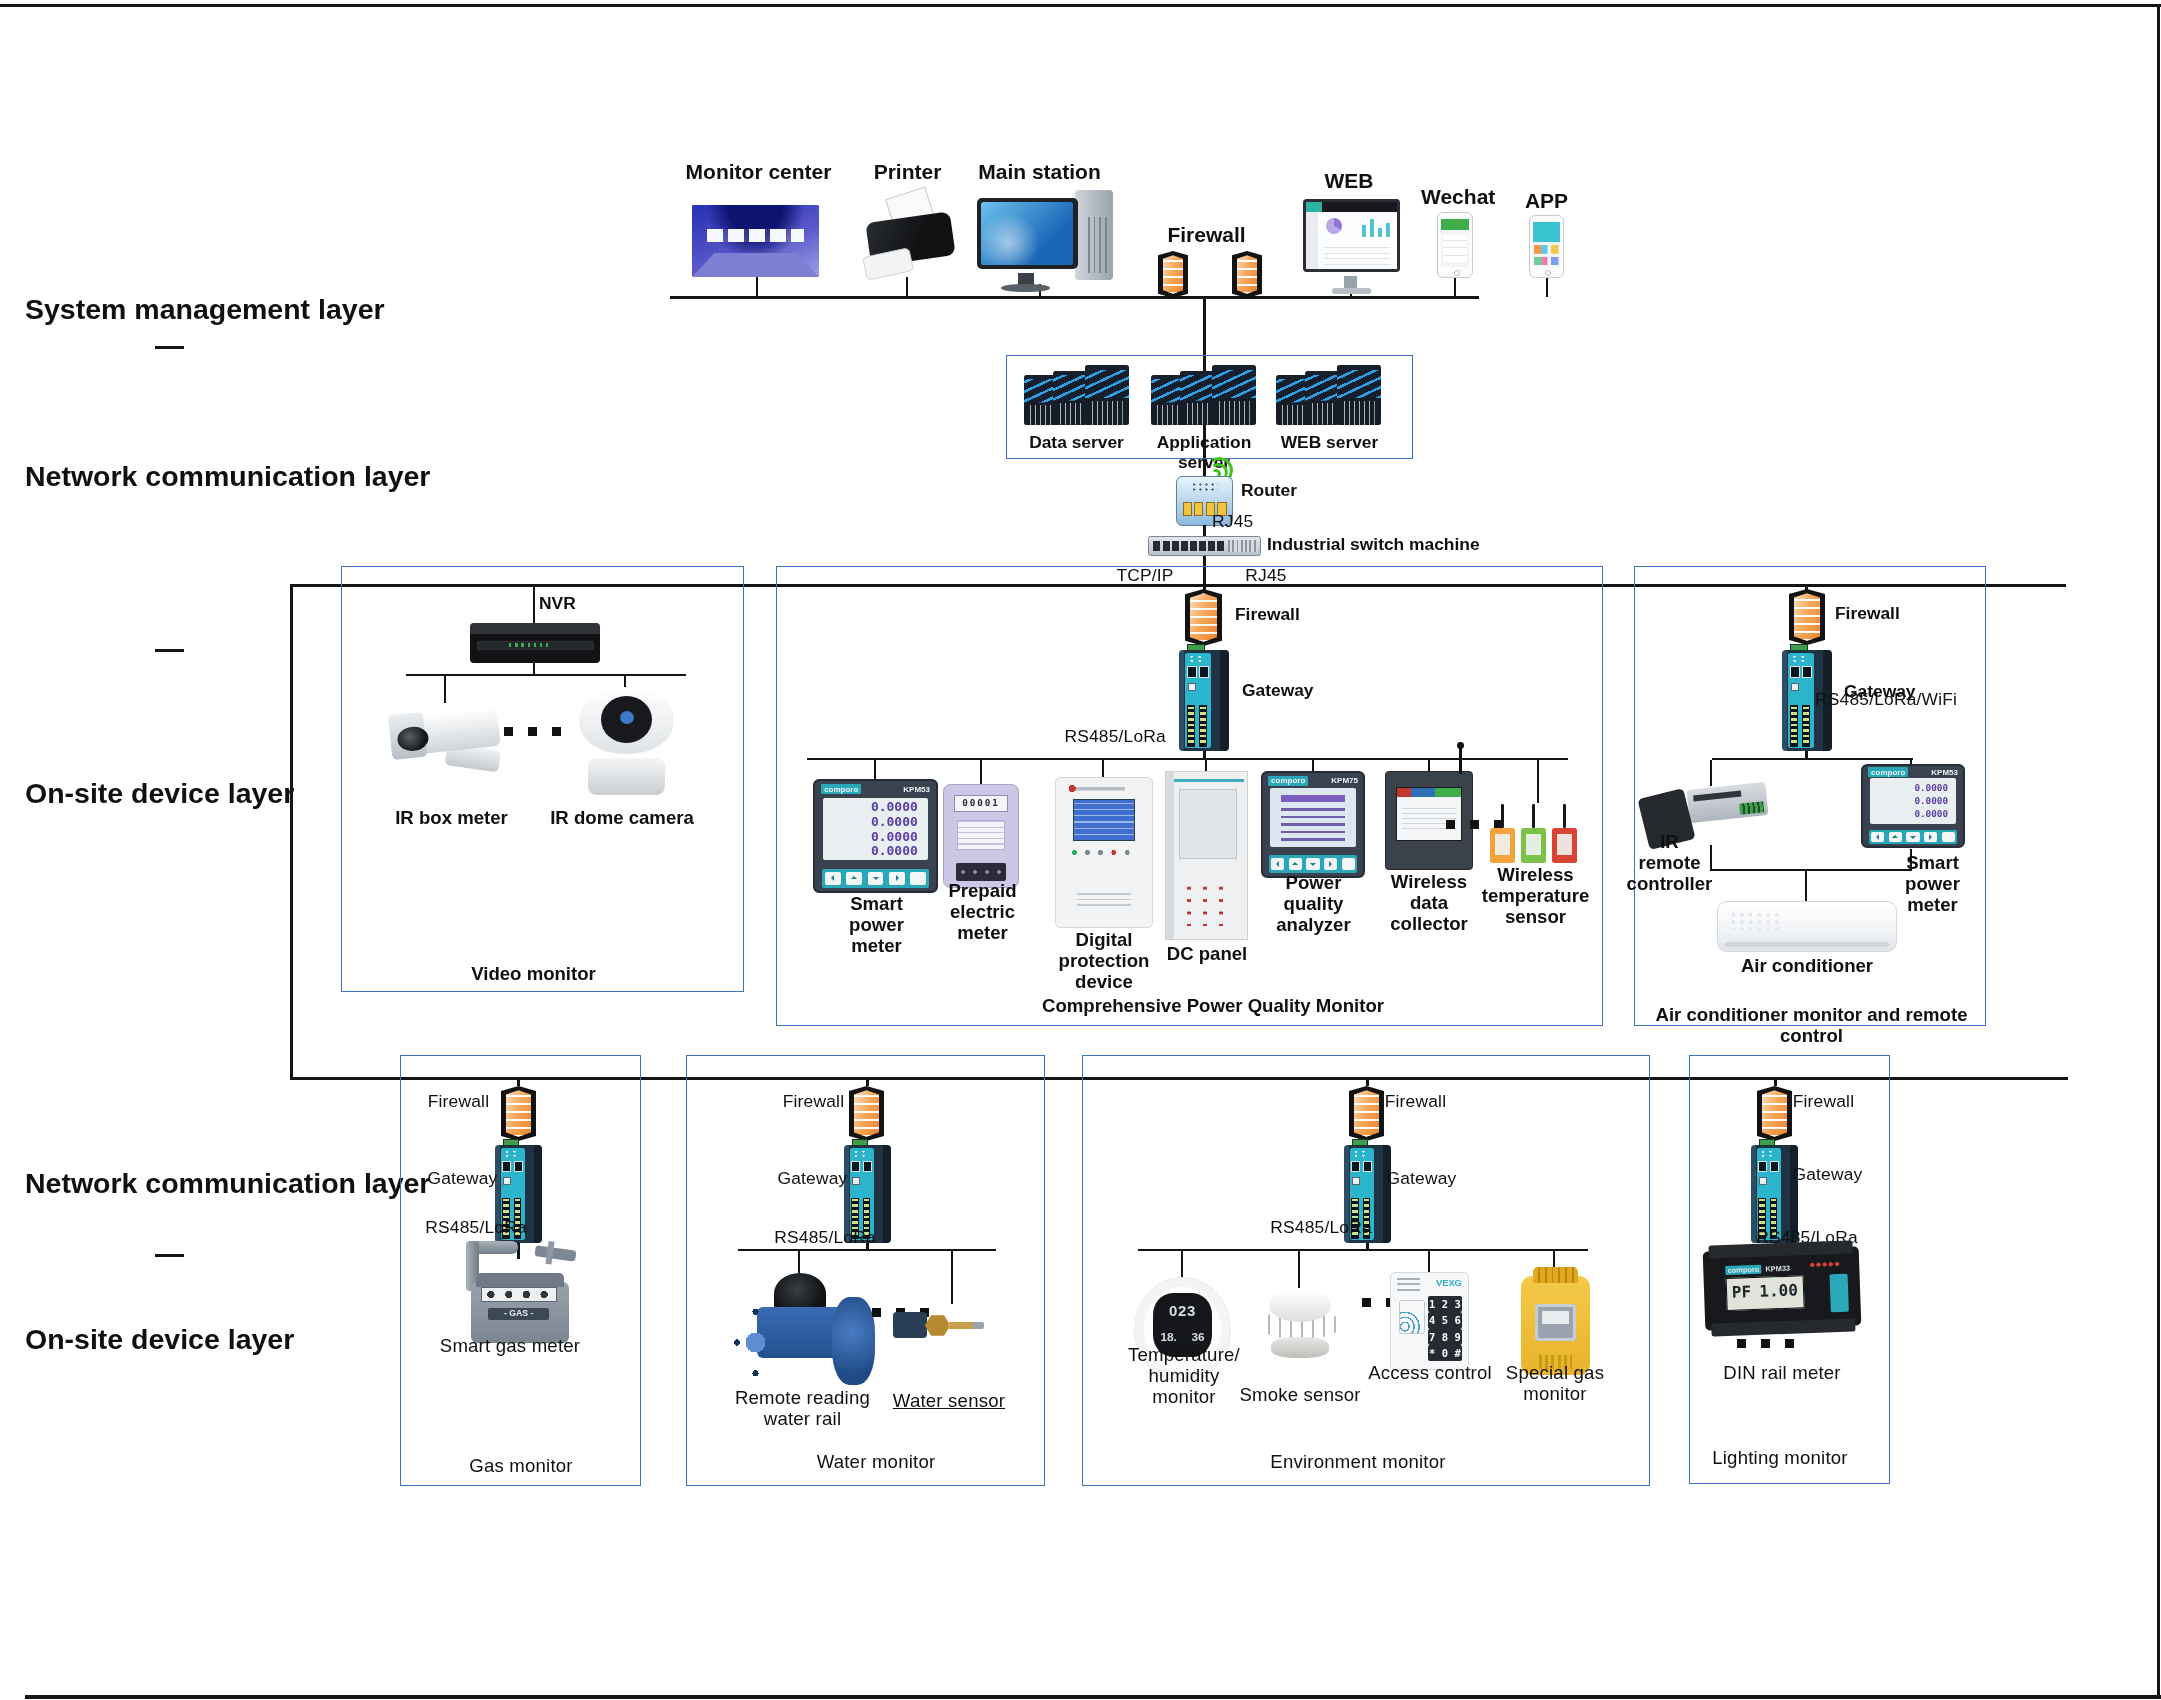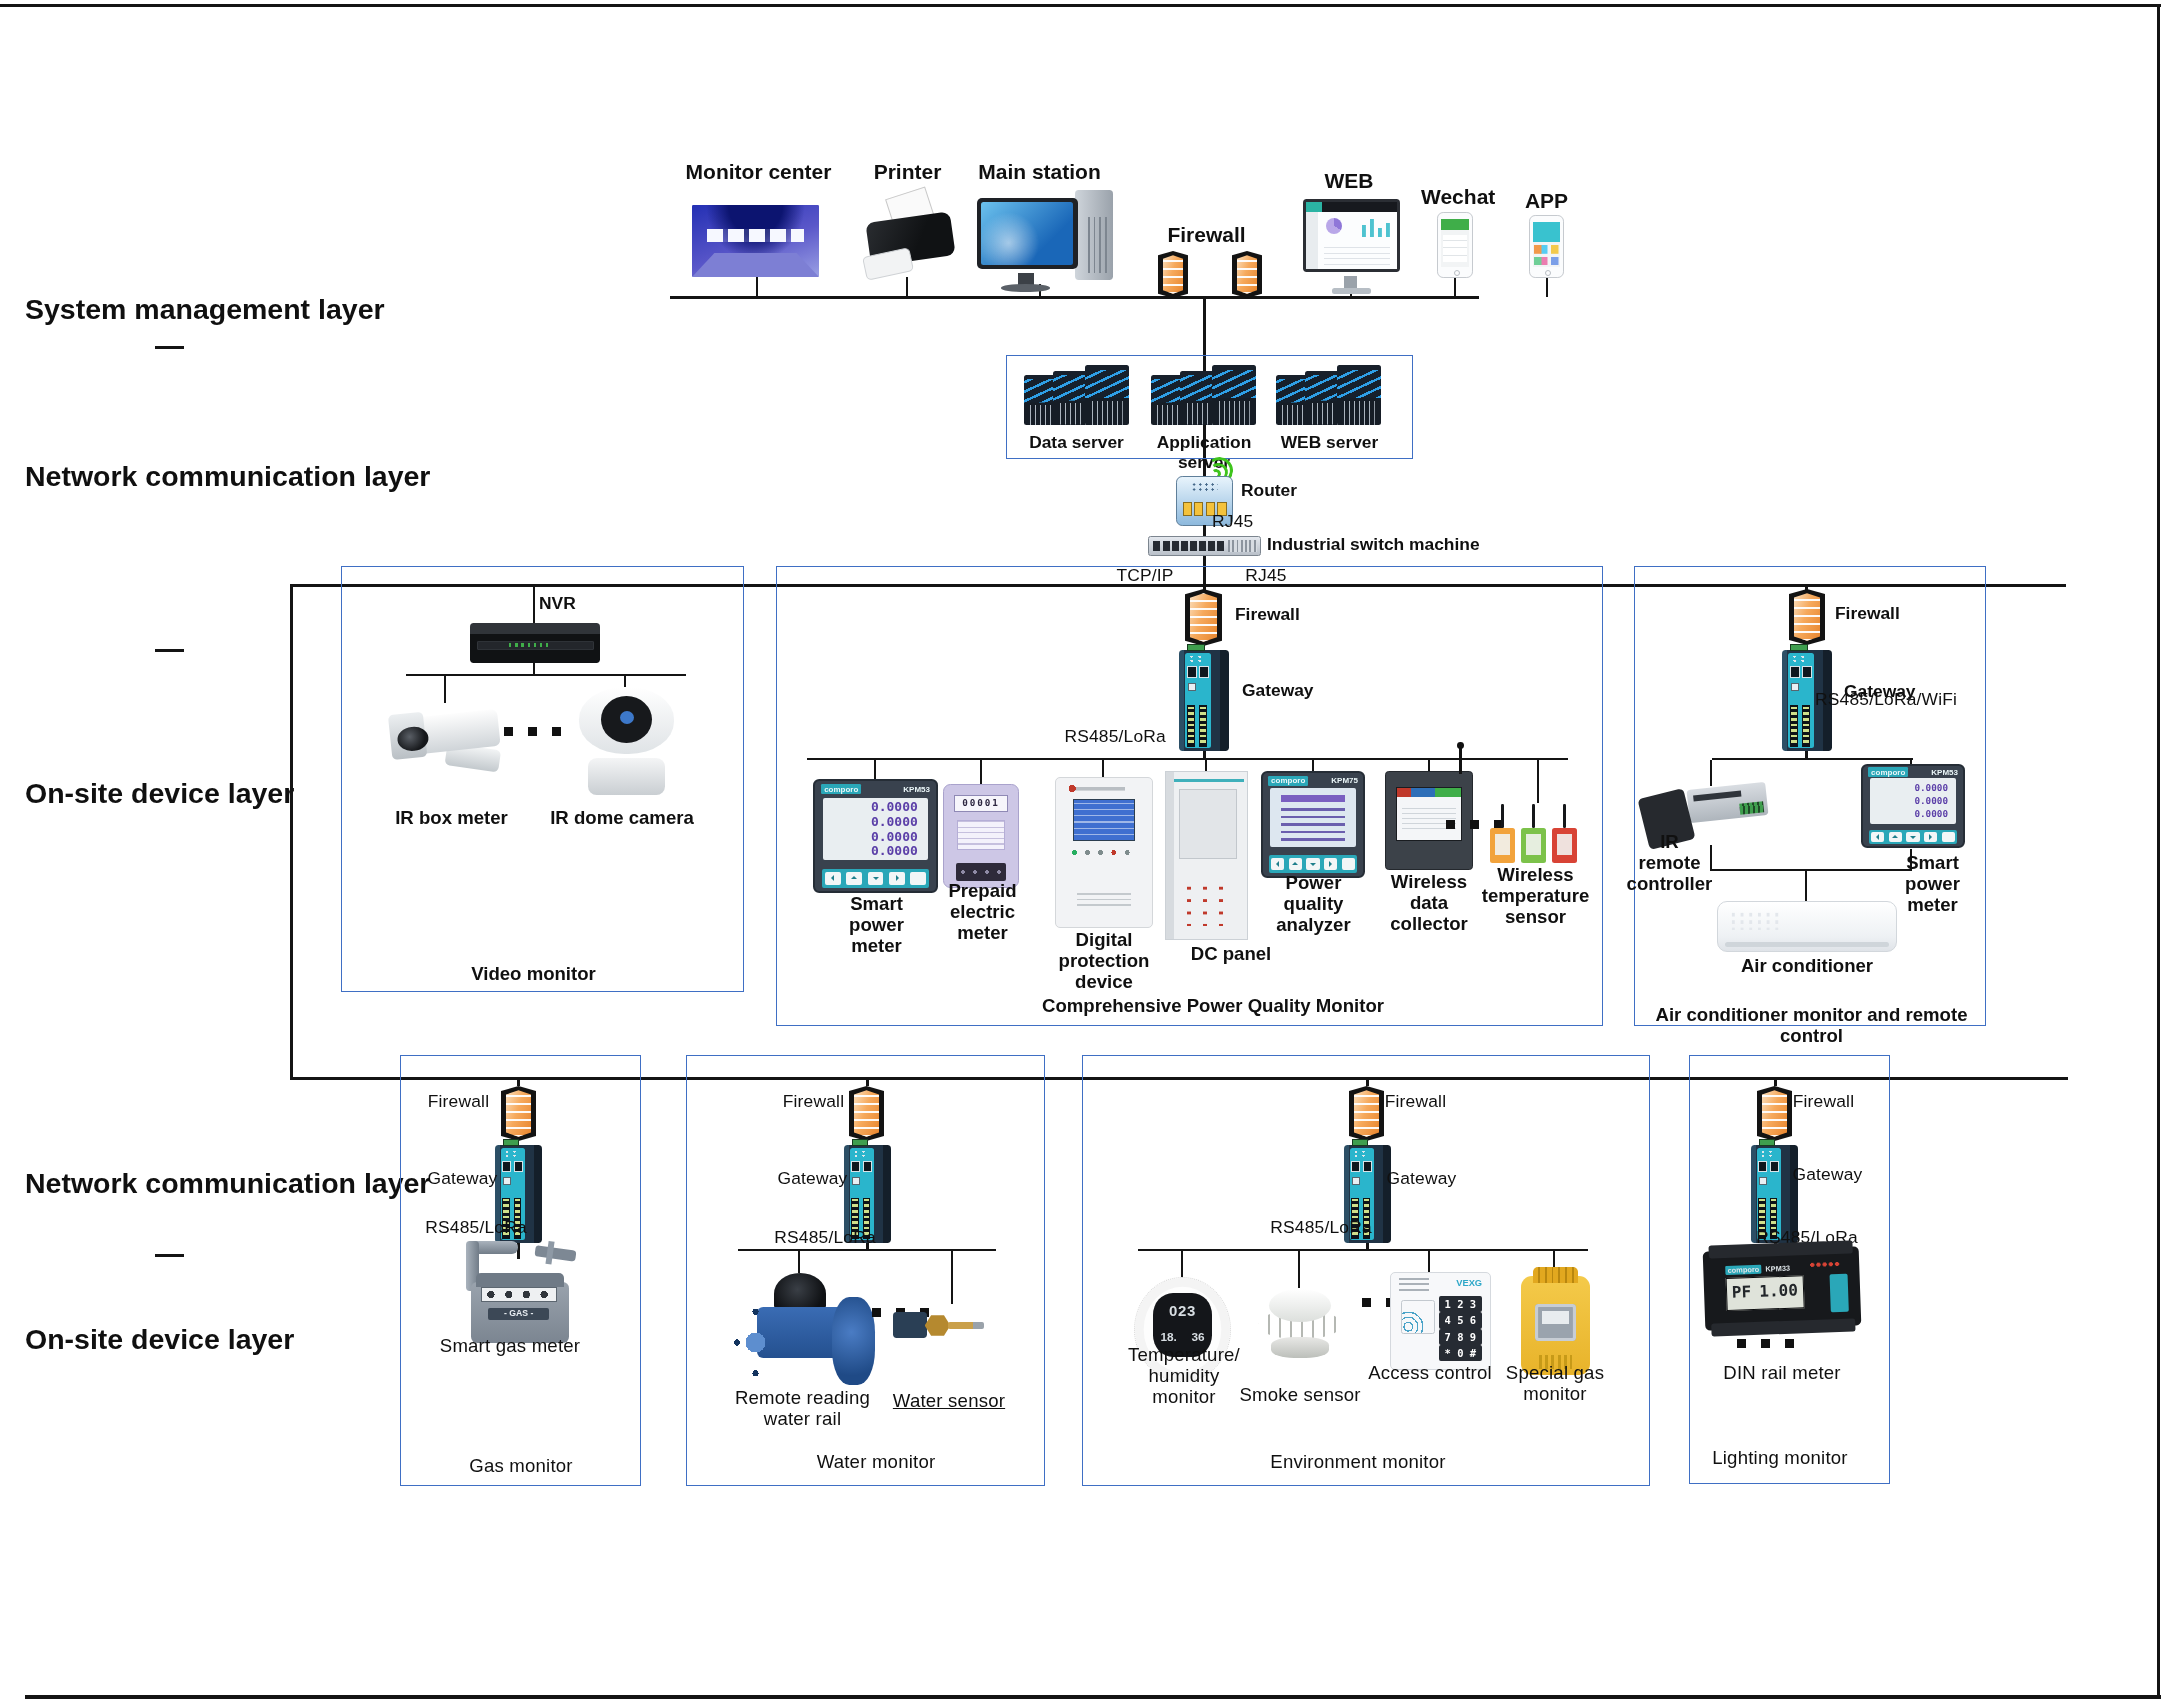--- a/index.html
+++ b/index.html
@@ -531,21 +531,21 @@
 
   <div class="lbl" style="left:830px;top:893px;width:93px;">Smart
 power
 meter</div>
   <div class="lbl" style="left:936px;top:880px;width:93px;">Prepaid
 electric
 meter</div>
   <div class="lbl" style="left:1045px;top:929px;width:118px;">Digital
 protection
 device</div>
-  <div class="lbl" style="left:1160px;top:943px;width:94px;margin-left:24px;">DC panel</div>
+  <div class="lbl" style="left:1160px;top:943px;width:94px;">DC panel</div>
   <div class="lbl" style="left:1267px;top:872px;width:93px;">Power
 quality
 analyzer</div>
   <div class="lbl" style="left:1380px;top:871px;width:98px;">Wireless
 data
 collector</div>
   <div class="lbl" style="left:1469px;top:864px;width:133px;">Wireless
 temperature
 sensor</div>
   <div class="lbl" style="left:903px;top:995px;width:620px;">Comprehensive Power Quality Monitor</div>
@@ -710,21 +710,21 @@
   <div class="smoke" style="left:1255px;top:1289px;width:90px;height:69px;">
     <div class="m"></div>
       <div class="t"></div>
       <div class="b"></div>
   </div>
   <div class="dots" style="left:1362px;top:1298px;">
       <i></i>
       <i></i>
       <i></i>
     </div>
-  <div class="acc" style="left:1390px;top:1272px;width:101px;height:98px;">
+  <div class="acc" style="left:1390px;top:1272px;width:79px;height:98px;">
     <div class="stat"></div>
       <div class="brand">VEXG</div>
       <div class="wifi"></div>
     <div class="keys"><span>1 2 3</span><span>4 5 6</span><span>7 8 9</span><span>* 0 #</span></div>
   </div>
   <div class="sgas" style="left:1521px;top:1276px;width:69px;height:99px;">
     <div class="cap"></div>
       <div class="scr"></div>
       <div class="gr"></div>
   </div>

